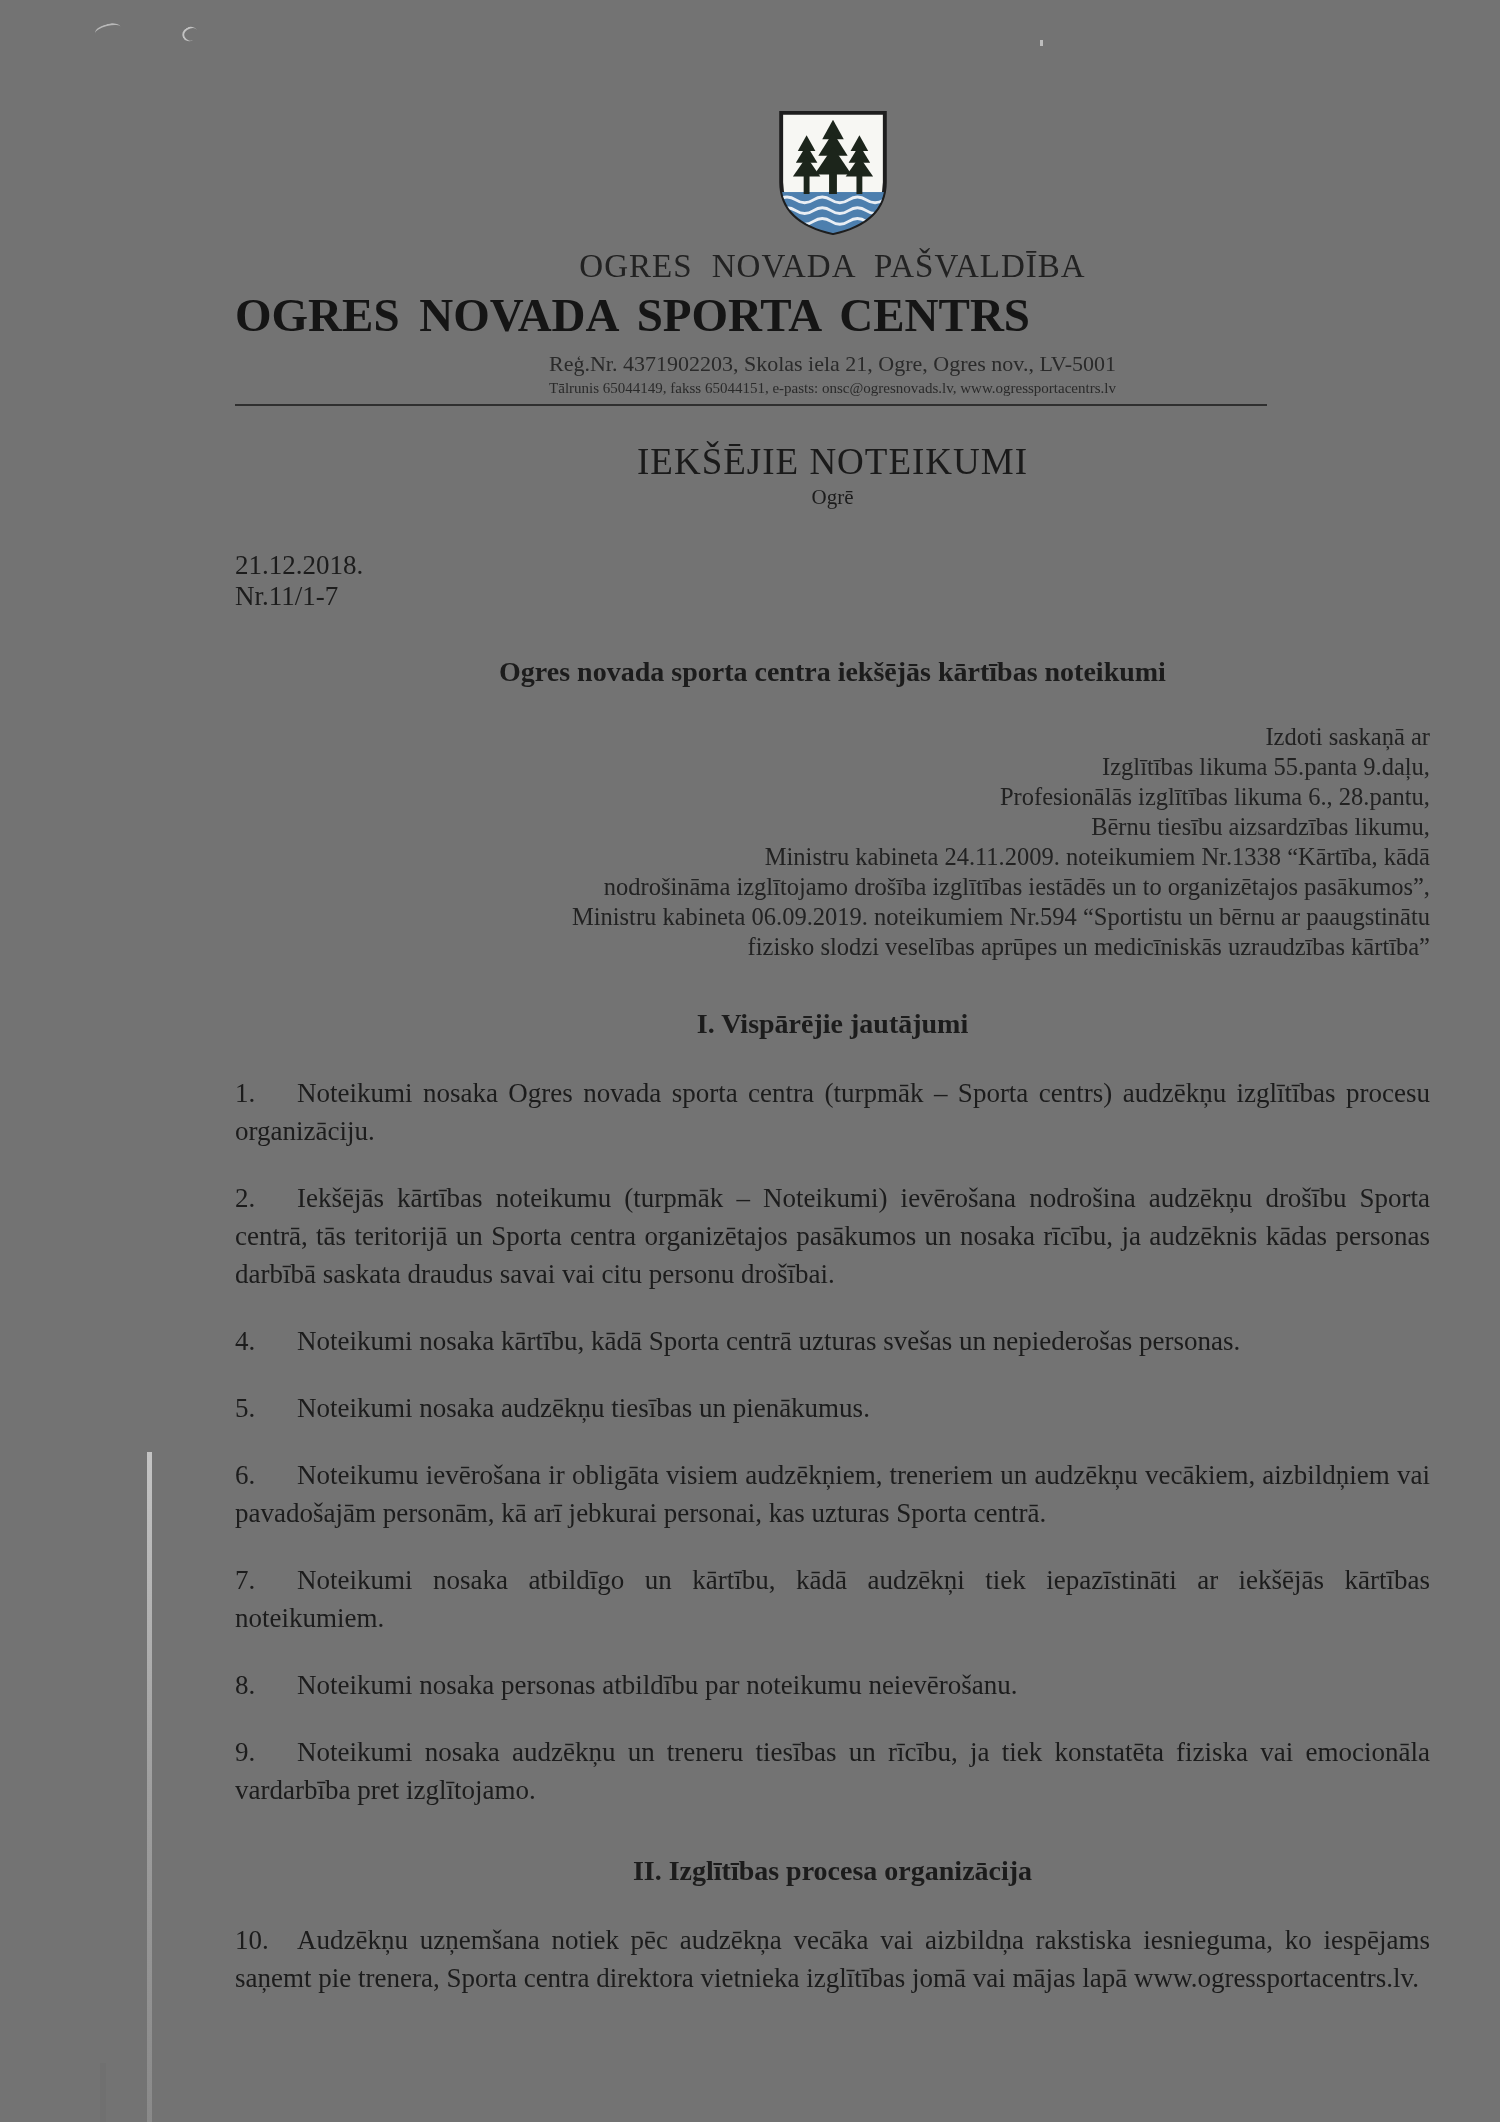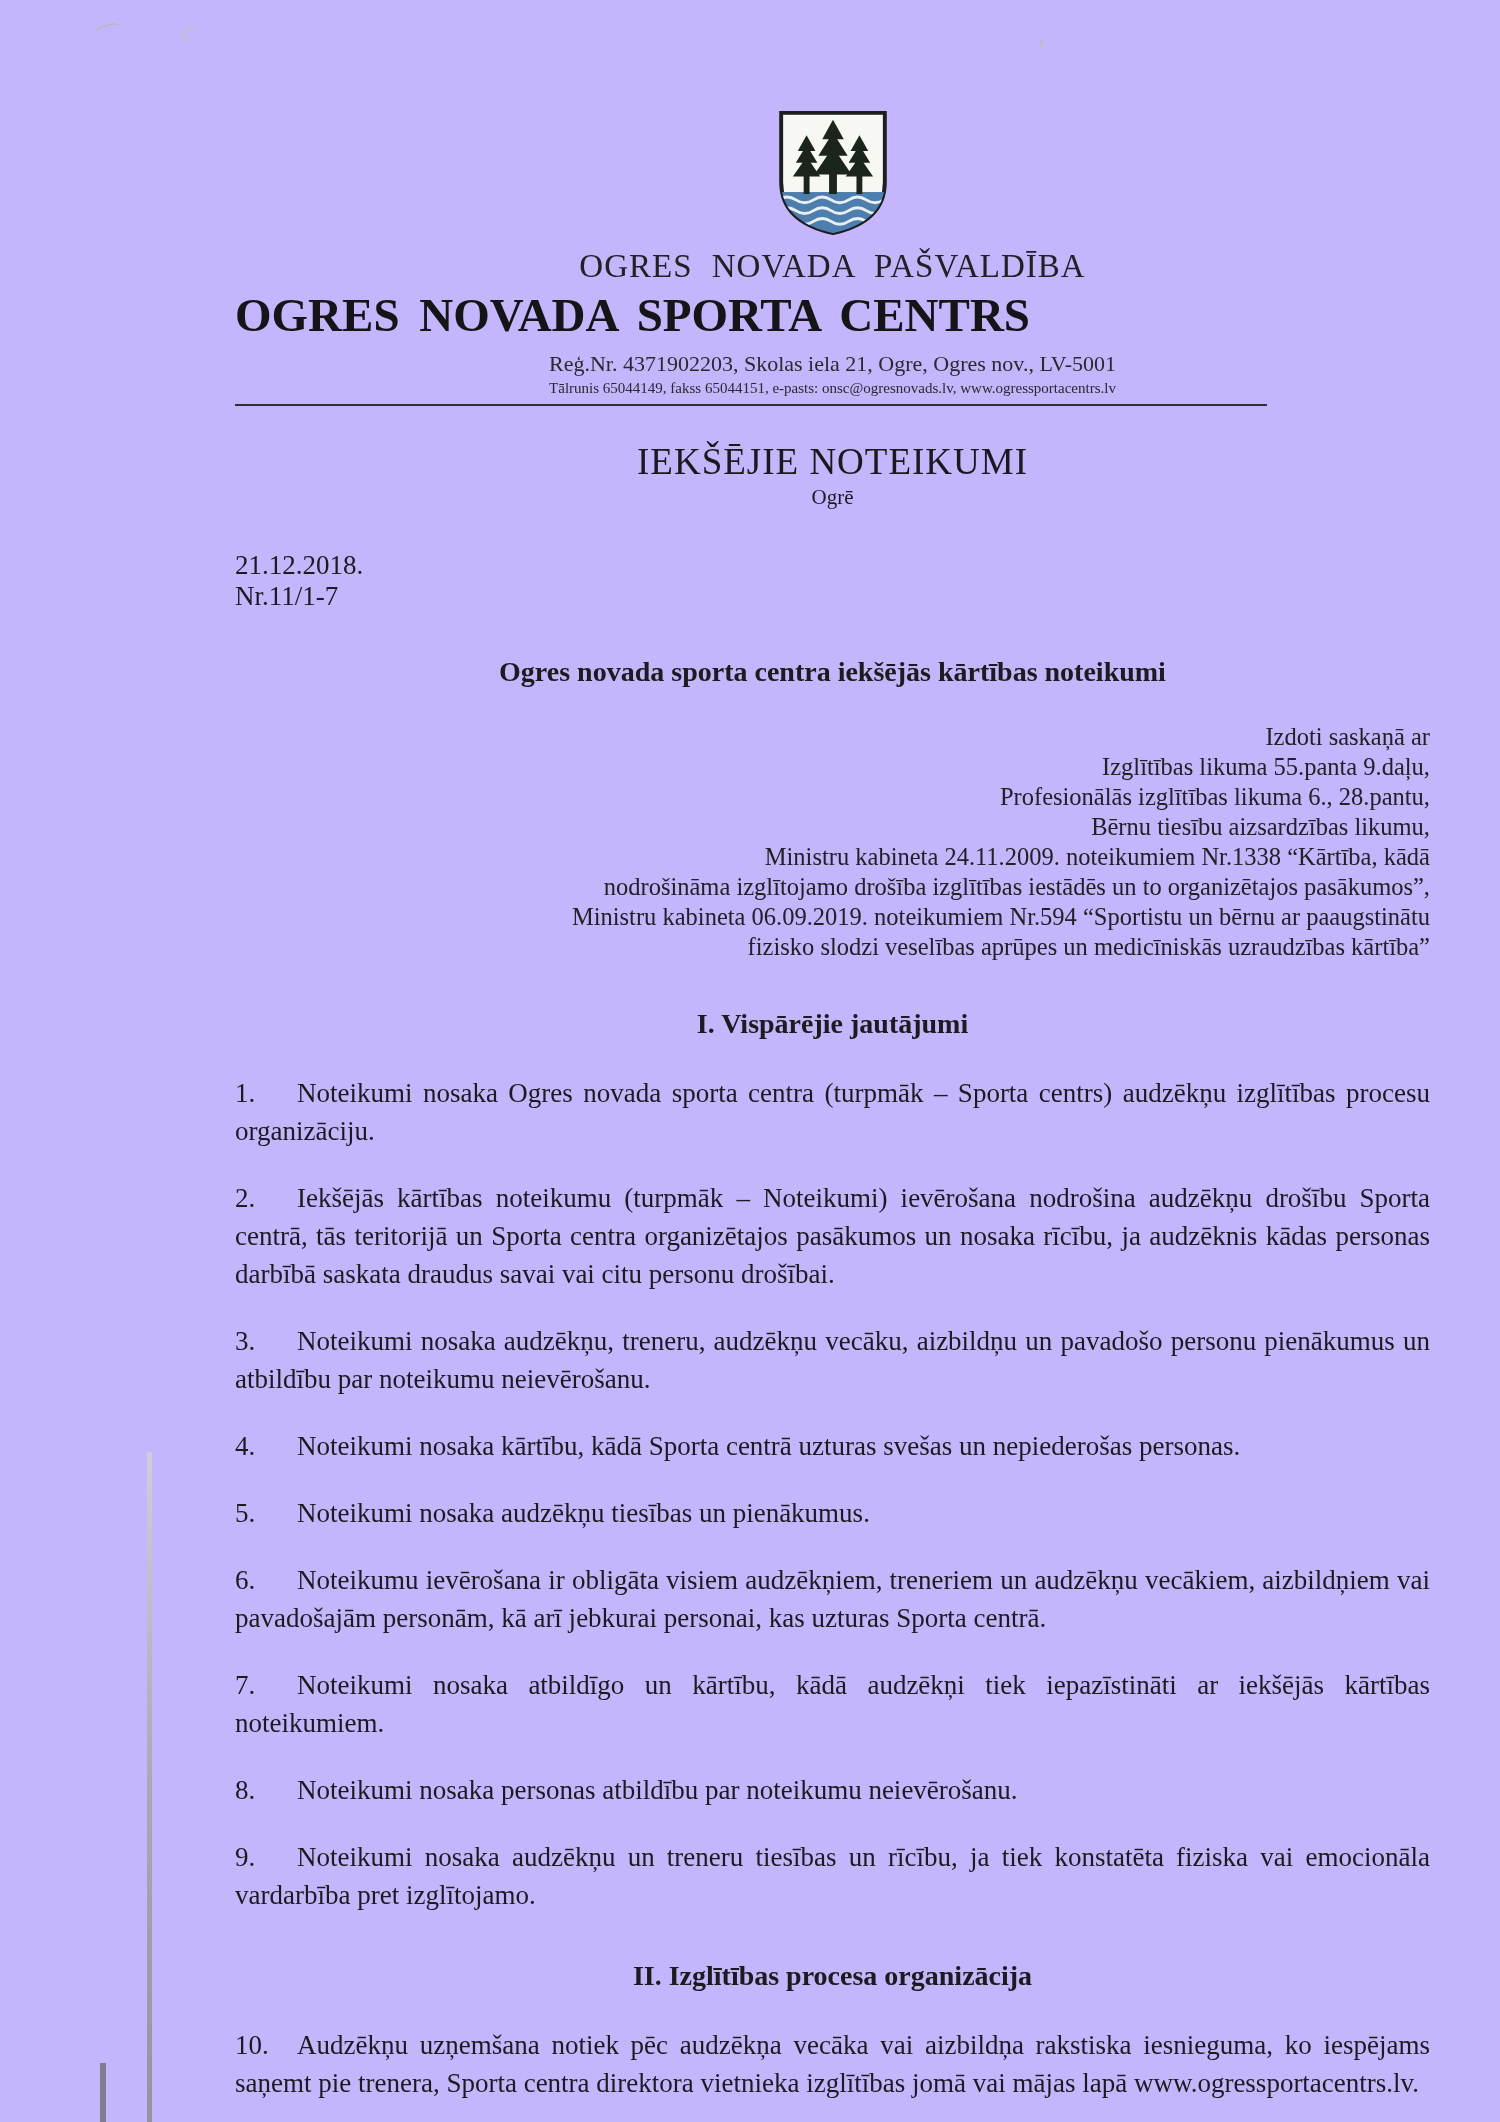--- a/index.html
+++ b/index.html
@@ -6,21 +6,21 @@
   body{
     width:1500px;height:2122px;
     background:#e9e9e9;
     font-family:"Liberation Serif", serif;
     color:#1c1c1c;
     position:relative;
     overflow:hidden;
   }
   .page{
     position:absolute;inset:0;
-    background:#c4b5fd;
+    background:#737373;
   }
   .content{
     position:absolute;
     left:235px;top:0;
     width:1195px;
   }
   
   .logo{
     display:block;
     margin:106px auto 10px auto;
@@ -217,21 +217,20 @@
       <div>Ministru kabineta 24.11.2009. noteikumiem Nr.1338 “Kārtība, kādā</div>
       <div>nodrošināma izglītojamo drošība izglītības iestādēs un to organizētajos pasākumos”,</div>
       <div>Ministru kabineta 06.09.2019. noteikumiem Nr.594 “Sportistu un bērnu ar paaugstinātu</div>
       <div>fizisko slodzi veselības aprūpes un medicīniskās uzraudzības kārtība”</div>
     </div>
 
     <div class="section-heading">I. Vispārējie jautājumi</div>
 
     <p class="item"><span class="num">1.</span><span>Noteikumi nosaka Ogres novada sporta centra (turpmāk – Sporta centrs) audzēkņu izglītības procesu organizāciju.</span></p>
     <p class="item"><span class="num">2.</span><span>Iekšējās kārtības noteikumu (turpmāk – Noteikumi) ievērošana nodrošina audzēkņu drošību Sporta centrā, tās teritorijā un Sporta centra organizētajos pasākumos un nosaka rīcību, ja audzēknis kādas personas darbībā saskata draudus savai vai citu personu drošībai.</span></p>
-    <p class="item"><span class="num">3.</span><span>Noteikumi nosaka audzēkņu, treneru, audzēkņu vecāku, aizbildņu un pavadošo personu pienākumus un atbildību par noteikumu neievērošanu.</span></p>
     <p class="item"><span class="num">4.</span><span>Noteikumi nosaka kārtību, kādā Sporta centrā uzturas svešas un nepiederošas personas.</span></p>
     <p class="item"><span class="num">5.</span><span>Noteikumi nosaka audzēkņu tiesības un pienākumus.</span></p>
     <p class="item"><span class="num">6.</span><span>Noteikumu ievērošana ir obligāta visiem audzēkņiem, treneriem un audzēkņu vecākiem, aizbildņiem vai pavadošajām personām, kā arī jebkurai personai, kas uzturas Sporta centrā.</span></p>
     <p class="item"><span class="num">7.</span><span>Noteikumi nosaka atbildīgo un kārtību, kādā audzēkņi tiek iepazīstināti ar iekšējās kārtības noteikumiem.</span></p>
     <p class="item"><span class="num">8.</span><span>Noteikumi nosaka personas atbildību par noteikumu neievērošanu.</span></p>
     <p class="item"><span class="num">9.</span><span>Noteikumi nosaka audzēkņu un treneru tiesības un rīcību, ja tiek konstatēta fiziska vai emocionāla vardarbība pret izglītojamo.</span></p>
 
     <div class="section-heading">II. Izglītības procesa organizācija</div>
 
     <p class="item"><span class="num">10.</span><span>Audzēkņu uzņemšana notiek pēc audzēkņa vecāka vai aizbildņa rakstiska iesnieguma, ko iespējams saņemt pie trenera, Sporta centra direktora vietnieka izglītības jomā vai mājas lapā www.ogressportacentrs.lv.</span></p>

